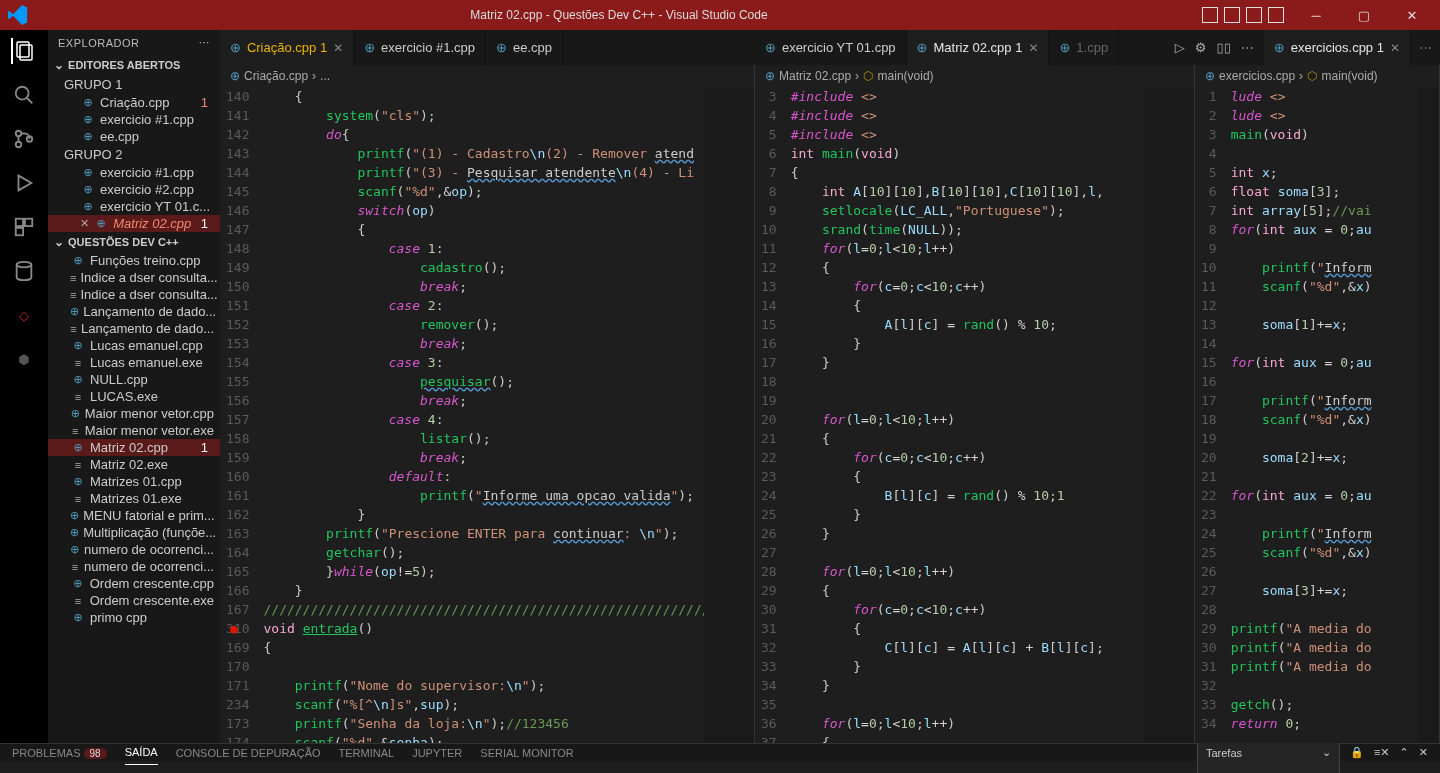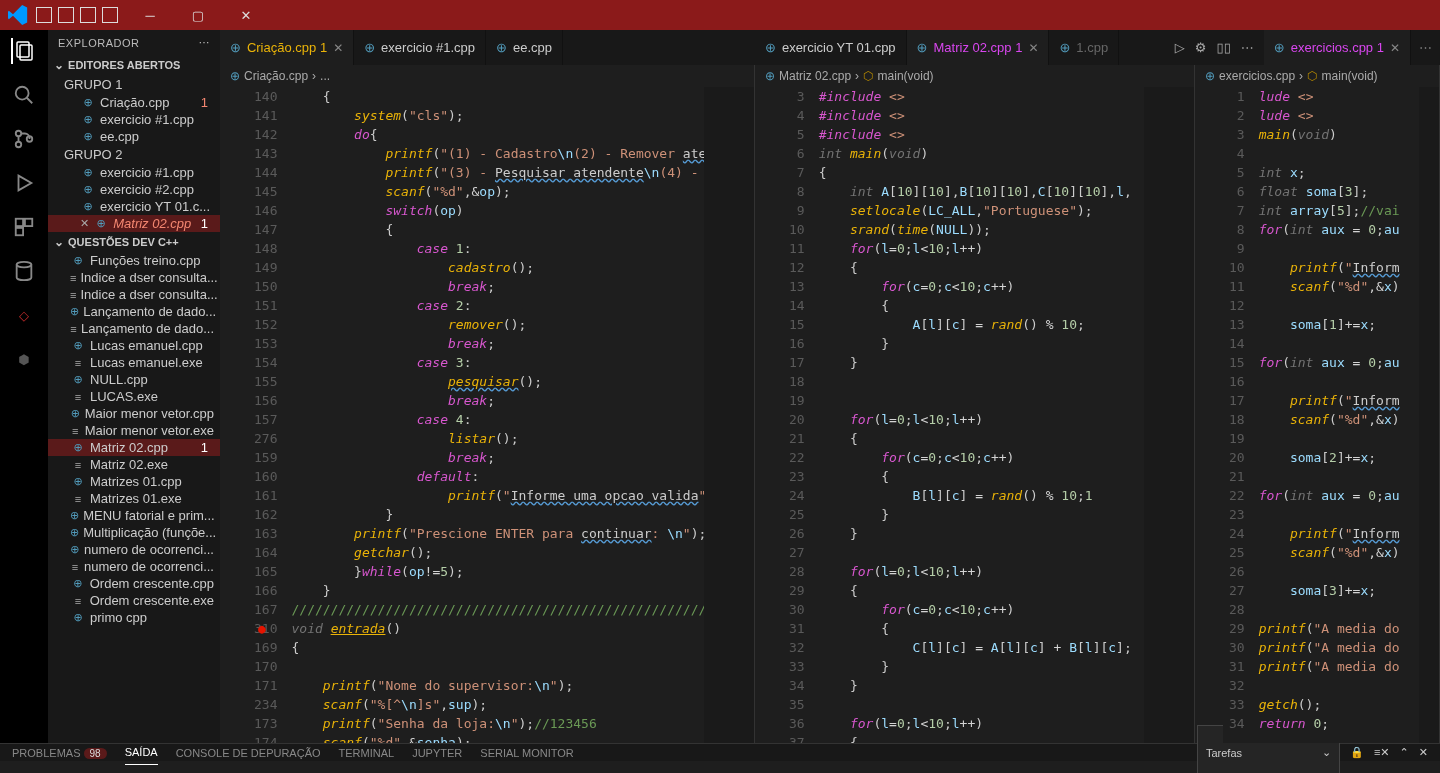--- a/index.html
+++ b/index.html
@@ -25,58 +25,59 @@
 .file-item.active { background: #5a1a1a; }
 .file-item .ficon { width: 16px; text-align: center; margin-right: 4px; font-size: 11px; }
 .file-item .modified-dot { color: #fff; margin-left: auto; padding-right: 6px; }
 .cpp-icon { color: #519aba; }
 .exe-icon { color: #aaa; }
 .close-x { color: #aaa; margin-right: 4px; font-size: 11px; }
 .editor-area { flex: 1; display: flex; flex-direction: column; overflow: hidden; }
 .tab-bar { display: flex; background: #181818; height: 35px; align-items: stretch; overflow: hidden; }
 .tab { display: flex; align-items: center; padding: 0 10px; border-right: 1px solid #111; font-size: 13px; cursor: pointer; gap: 6px; white-space: nowrap; }
 .tab.active { background: #1e1e1e; }
-.tab.modified .tab-label { color: #d946ef; }
+.tab.modified .tab-label { color: #e5e5e5; }
 .tab.criacao .tab-label { color: #eab308; }
 .tab .tab-close { font-size: 12px; color: #888; }
 .tab-actions { margin-left: auto; display: flex; align-items: center; gap: 10px; padding: 0 10px; color: #aaa; }
 .editor-panes { flex: 1; display: flex; overflow: hidden; }
 .pane { display: flex; flex-direction: column; border-right: 1px solid #333; overflow: hidden; }
 .breadcrumb { padding: 4px 10px; font-size: 12px; color: #aaa; display: flex; align-items: center; gap: 4px; background: #1e1e1e; }
-.code-area { flex: 1; display: flex; overflow: hidden; font-family: Consolas, monospace; font-size: 13px; position: relative; margin-left: 28px; }
+.code-area { flex: 1; display: flex; overflow: hidden; font-family: Consolas, monospace; font-size: 13px; position: relative; }
 .gutter { background: #1e1e1e; text-align: right; padding: 0 10px 0 6px; color: #5a5a5a; line-height: 19px; user-select: none; }
 .gutter .ln { height: 19px; }
 .gutter .break::before { content: "●"; color: #e51400; position: absolute; left: 4px; }
 .code { flex: 1; background: #1e1e1e; line-height: 19px; white-space: pre; overflow: hidden; padding-left: 4px; }
 .code .line { height: 19px; }
 .minimap { width: 50px; background: #1a1a1a; }
 .kw { color: #d857cf; font-style: italic; }
-.fn { color: #eab308; font-style: italic; }
+.fn { color: #22c55e; }
 .str { color: #ce9178; }
 .num { color: #b5cea8; }
-.type { color: #737373; font-style: italic; }
+.type { color: #f9a8d4; }
 .op { color: #d4d4d4; }
 .cmt { color: #6a9955; }
 .pp { color: #d857cf; font-style: italic; }
 .id { color: #9cdcfe; }
 .underline { text-decoration: underline wavy #569cd6; }
 .bottom-panel { height: 18px; background: #181818; display: flex; align-items: center; padding: 0 12px; gap: 18px; font-size: 11px; border-top: 1px solid #333; }
 .bottom-panel .ptab { cursor: pointer; color: #888; padding: 6px 0; }
 .bottom-panel .ptab.active { color: #fff; border-bottom: 1px solid #fff; }
 .bottom-panel .badge { background: #5a1a1a; border-radius: 8px; padding: 0 6px; color: #ddd; font-size: 10px; }
 .bottom-panel .right { margin-left: auto; display: flex; align-items: center; gap: 10px; }
 .tasks-box { background: #252525; padding: 20px 8px; border: 1px solid #444; display: flex; align-items: center; gap: 80px; }
 </style>
 </head>
 <body>
 
 <div class="title-bar">
   <svg class="vscode-icon" viewBox="0 0 24 24">
       <path fill="#0098ff" d="M23 3l-6-3-11 11L1 7 0 8v8l1 1 5-4 11 11 6-3V3z"></path>
     </svg>
+  <div class="title">Matriz 02.cpp - Questões Dev C++ - Visual Studio Code</div>
   <div class="layout-icons">
     <span></span>
     <span></span>
     <span></span>
     <span></span>
   </div>
   <div class="win-controls">
     <div class="win-btn">─</div>
     <div class="win-btn">▢</div>
     <div class="win-btn">✕</div>
@@ -330,21 +331,21 @@
               <div class="ln">148</div>
               <div class="ln">149</div>
               <div class="ln">150</div>
               <div class="ln">151</div>
               <div class="ln">152</div>
               <div class="ln">153</div>
               <div class="ln">154</div>
               <div class="ln">155</div>
               <div class="ln">156</div>
               <div class="ln">157</div>
-              <div class="ln">276</div>
+              <div class="ln">158</div>
               <div class="ln">159</div>
               <div class="ln">160</div>
               <div class="ln">161</div>
               <div class="ln">162</div>
               <div class="ln">163</div>
               <div class="ln">164</div>
               <div class="ln">165</div>
               <div class="ln">166</div>
               <div class="ln">167</div>
               <div class="ln break" style="position: relative;">310</div>

